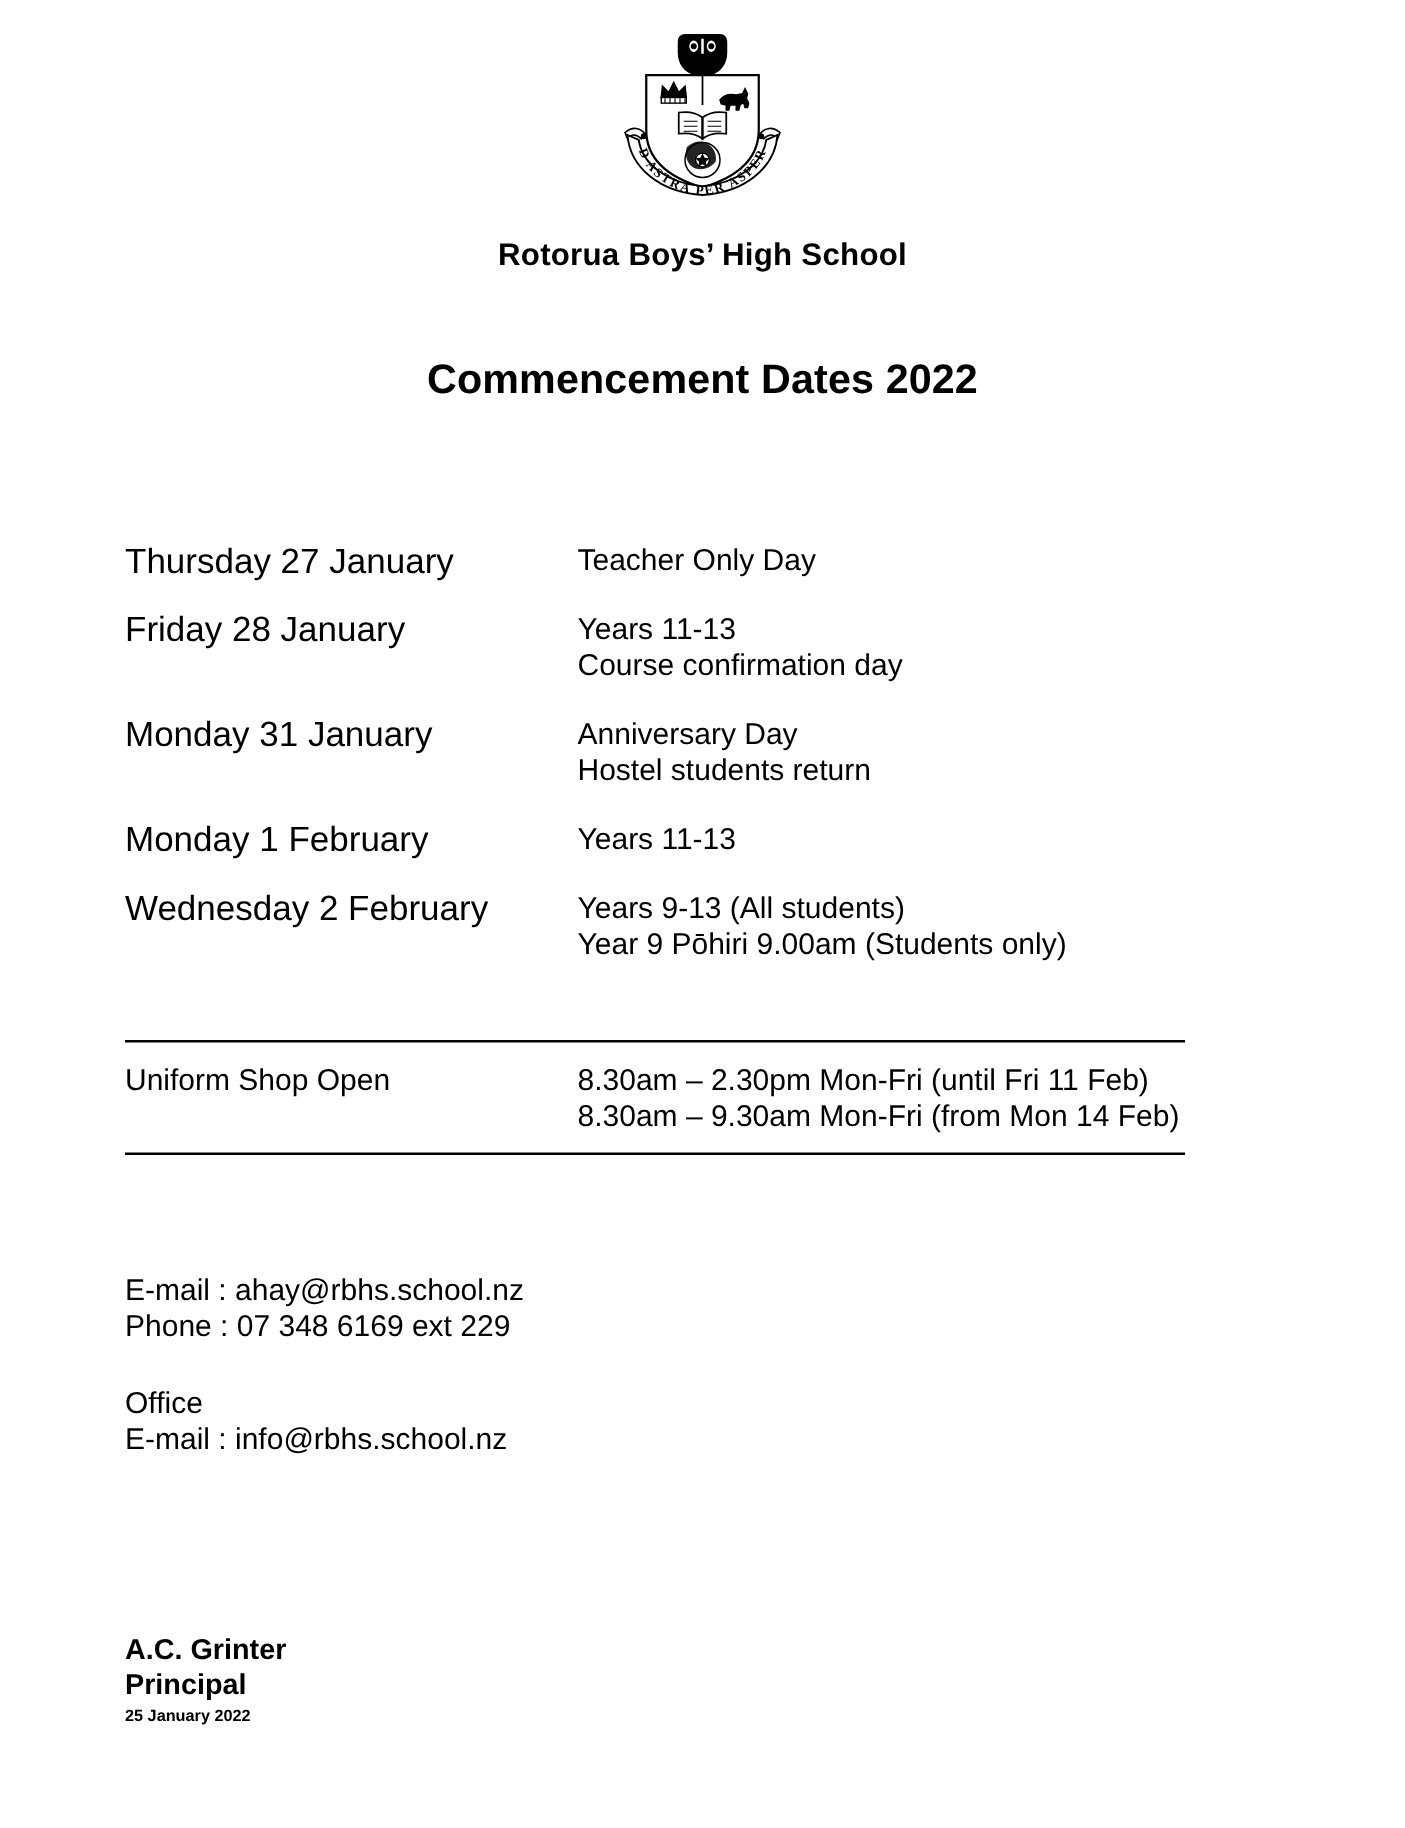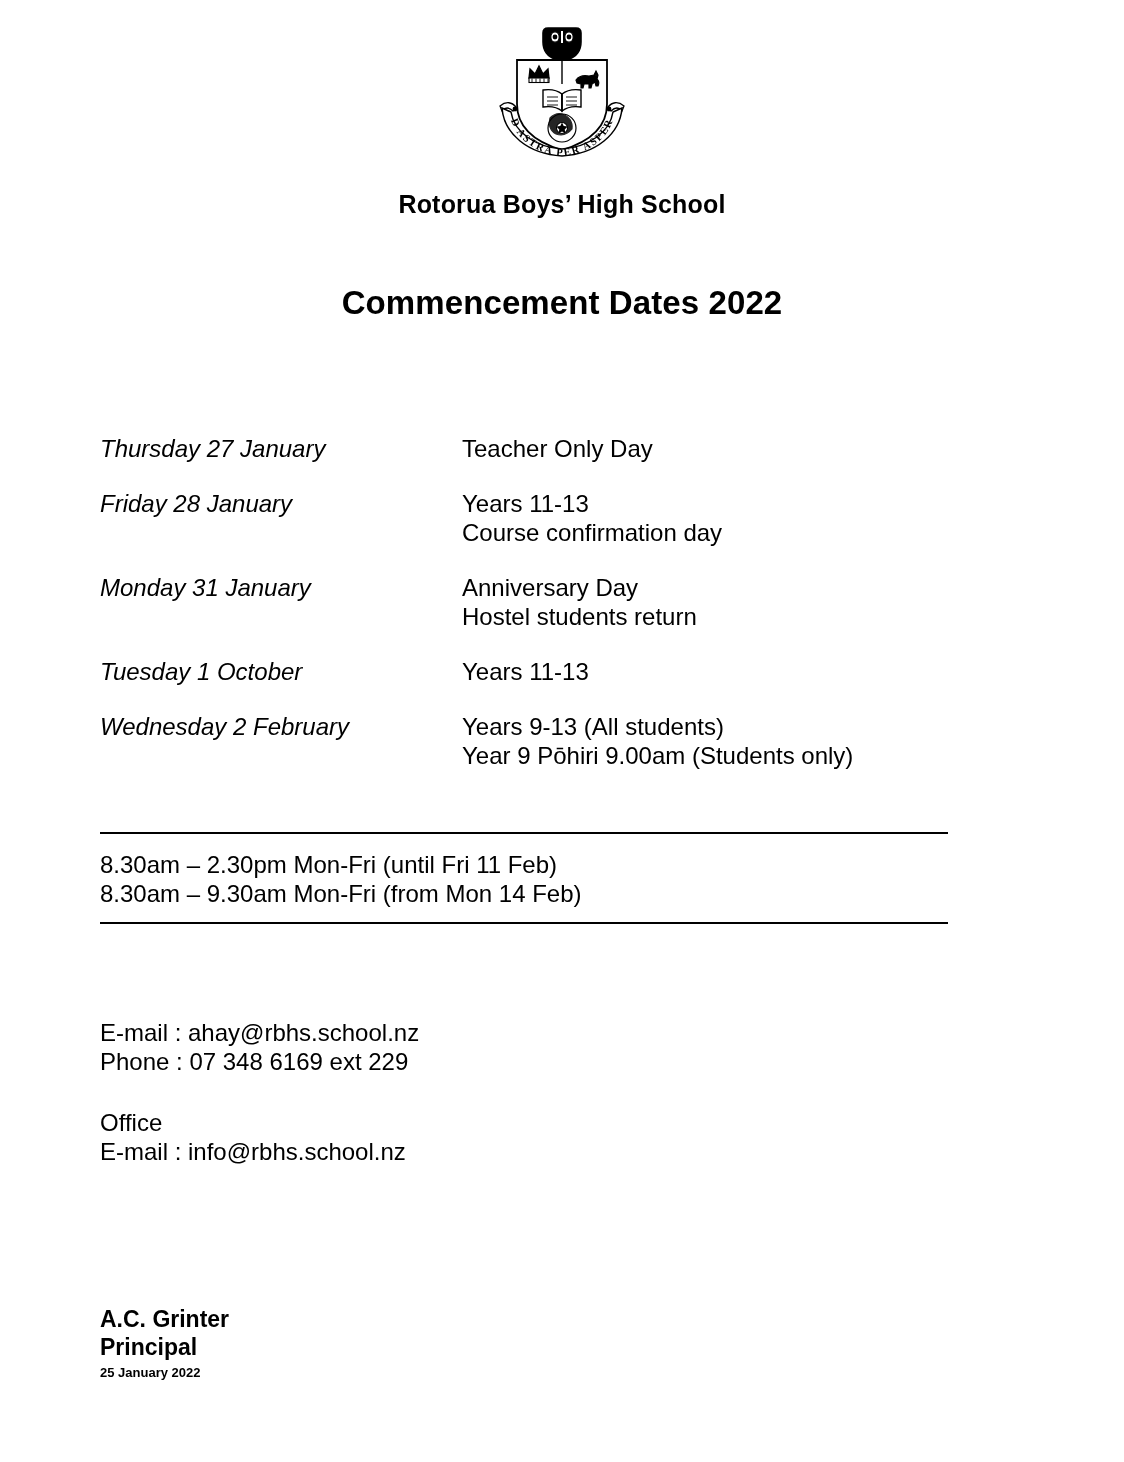--- a/index.html
+++ b/index.html
@@ -63,23 +63,22 @@
   }
   .schedule-row {
     display: flex;
     align-items: flex-start;
     margin-bottom: 26px;
   }
   .schedule-row:last-child { margin-bottom: 0; }
   .row-date {
     width: 362px;
     flex: 0 0 362px;
-    font-size: 24px;
-    line-height: 29px;
-    font-style: italic;
+    font-size: 28px;
+    line-height: 29px;
   }
   .row-detail {
     flex: 1 1 auto;
     font-size: 24px;
     line-height: 29px;
   }
   .detail-line { display: block; white-space: nowrap; }
 
   
   .uniform-block {
@@ -232,39 +231,40 @@
 
   <div class="schedule-row">
     <div class="row-date">Monday 31 January</div>
     <div class="row-detail">
       <span class="detail-line">Anniversary Day</span>
       <span class="detail-line">Hostel students return</span>
     </div>
   </div>
 
   <div class="schedule-row">
-    <div class="row-date">Tuesday 1 October</div>
+    <div class="row-date">Monday 1 February</div>
     <div class="row-detail">
       <span class="detail-line">Years 11-13</span>
     </div>
   </div>
 
   <div class="schedule-row">
     <div class="row-date">Wednesday 2 February</div>
     <div class="row-detail">
       <span class="detail-line">Years 9-13 (All students)</span>
       <span class="detail-line">Year 9 Pōhiri 9.00am (Students only)</span>
     </div>
   </div>
 
 </div>
 
 <div class="uniform-block">
   <div class="rule"></div>
   <div class="uniform-inner">
+    <div class="uniform-label">Uniform Shop Open</div>
     <div class="uniform-hours">
       <span class="hours-line">8.30am – 2.30pm Mon-Fri (until Fri 11 Feb)</span>
       <span class="hours-line">8.30am – 9.30am Mon-Fri (from Mon 14 Feb)</span>
     </div>
   </div>
   <div class="rule"></div>
 </div>
 
 <div class="contacts">
 

